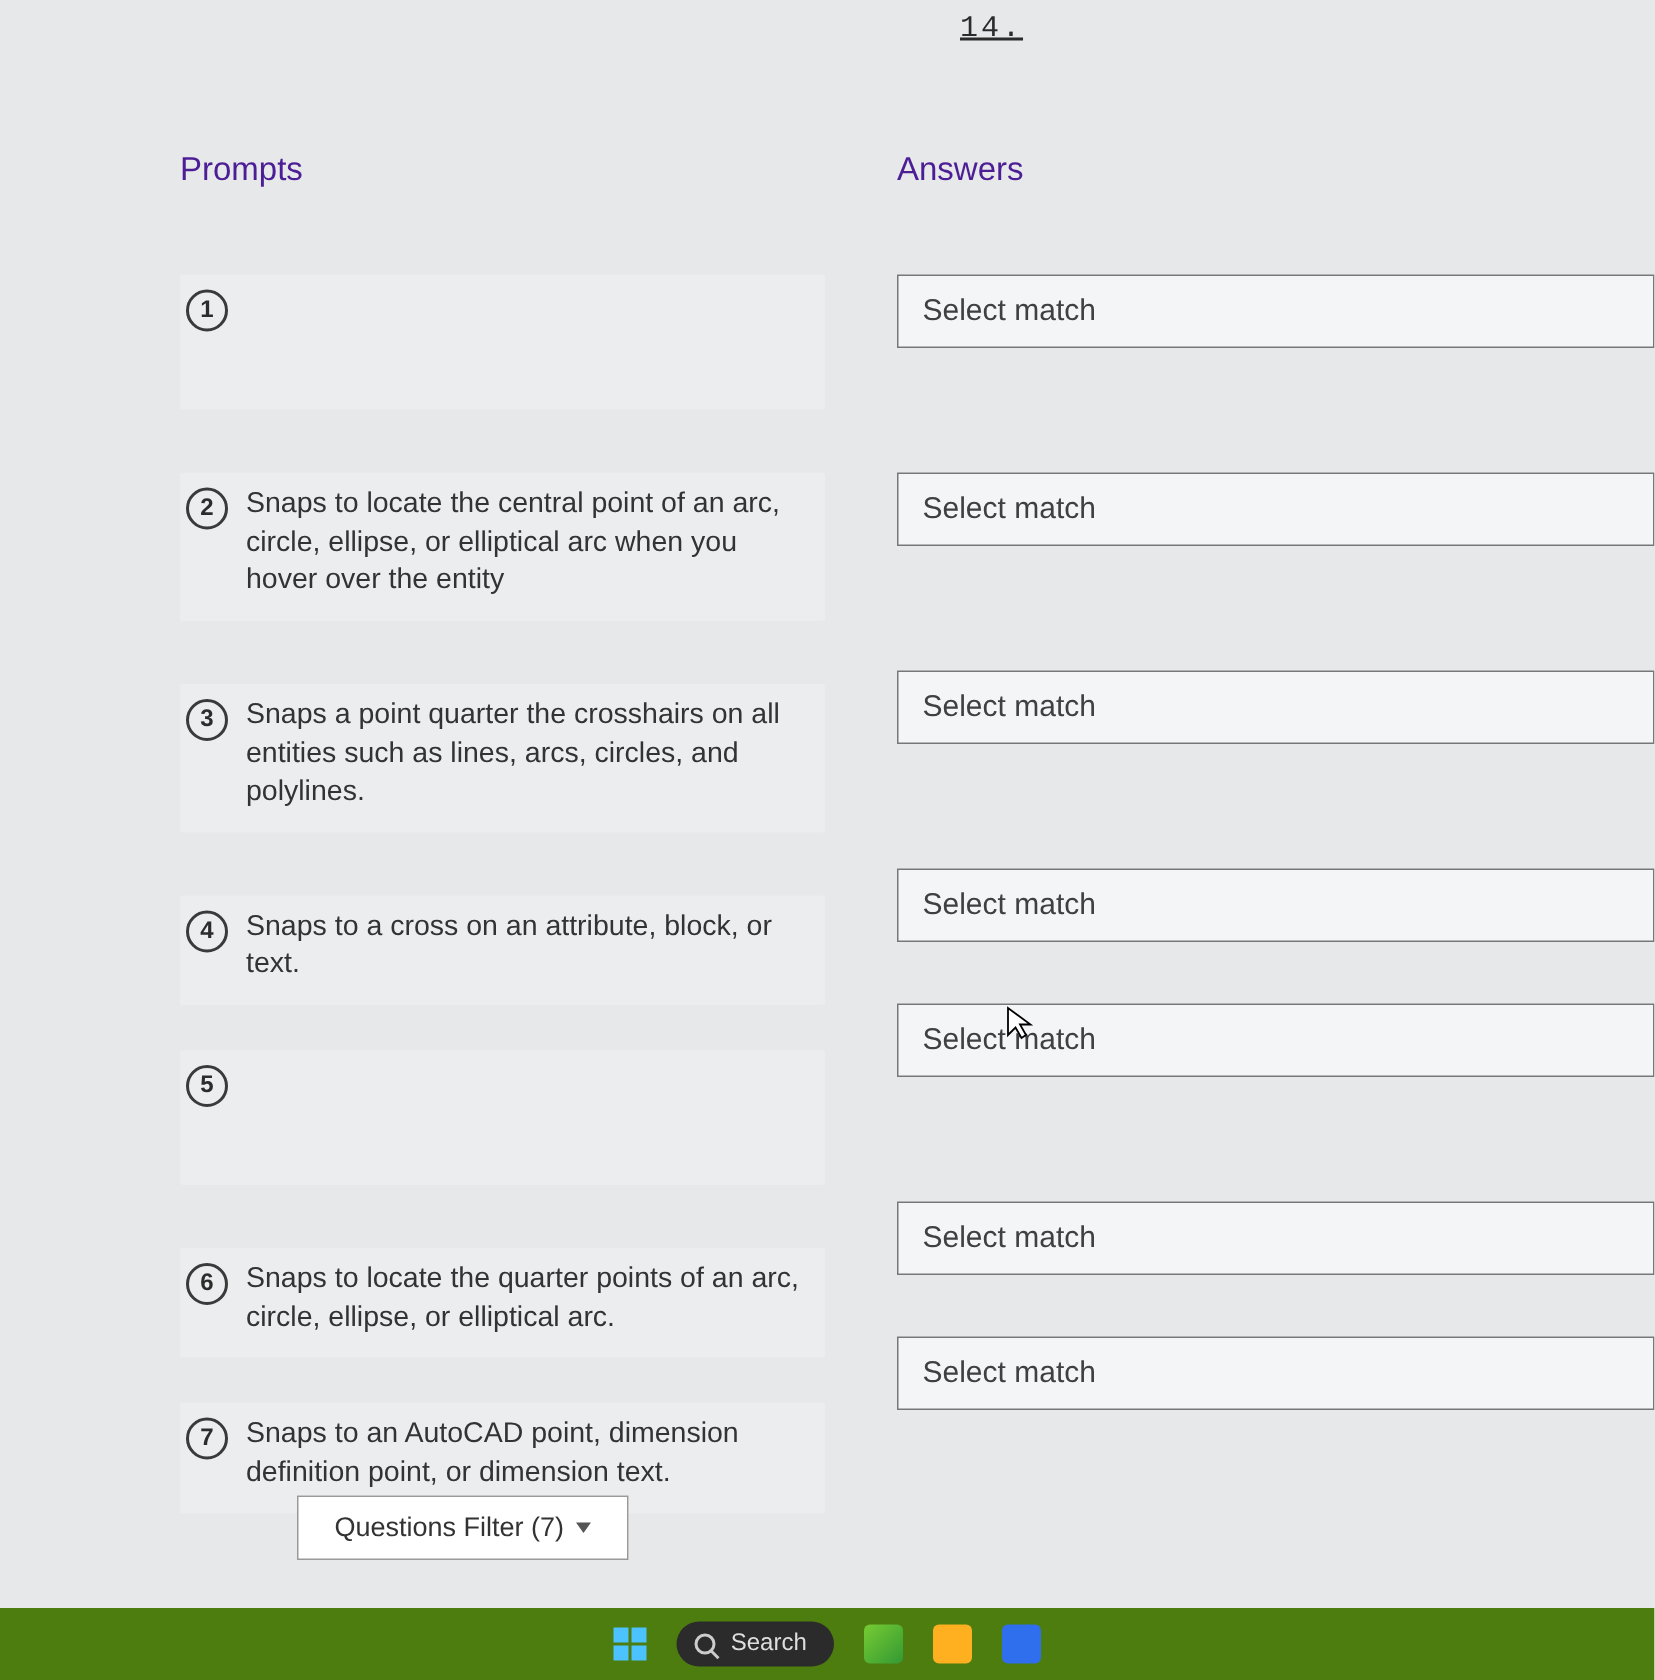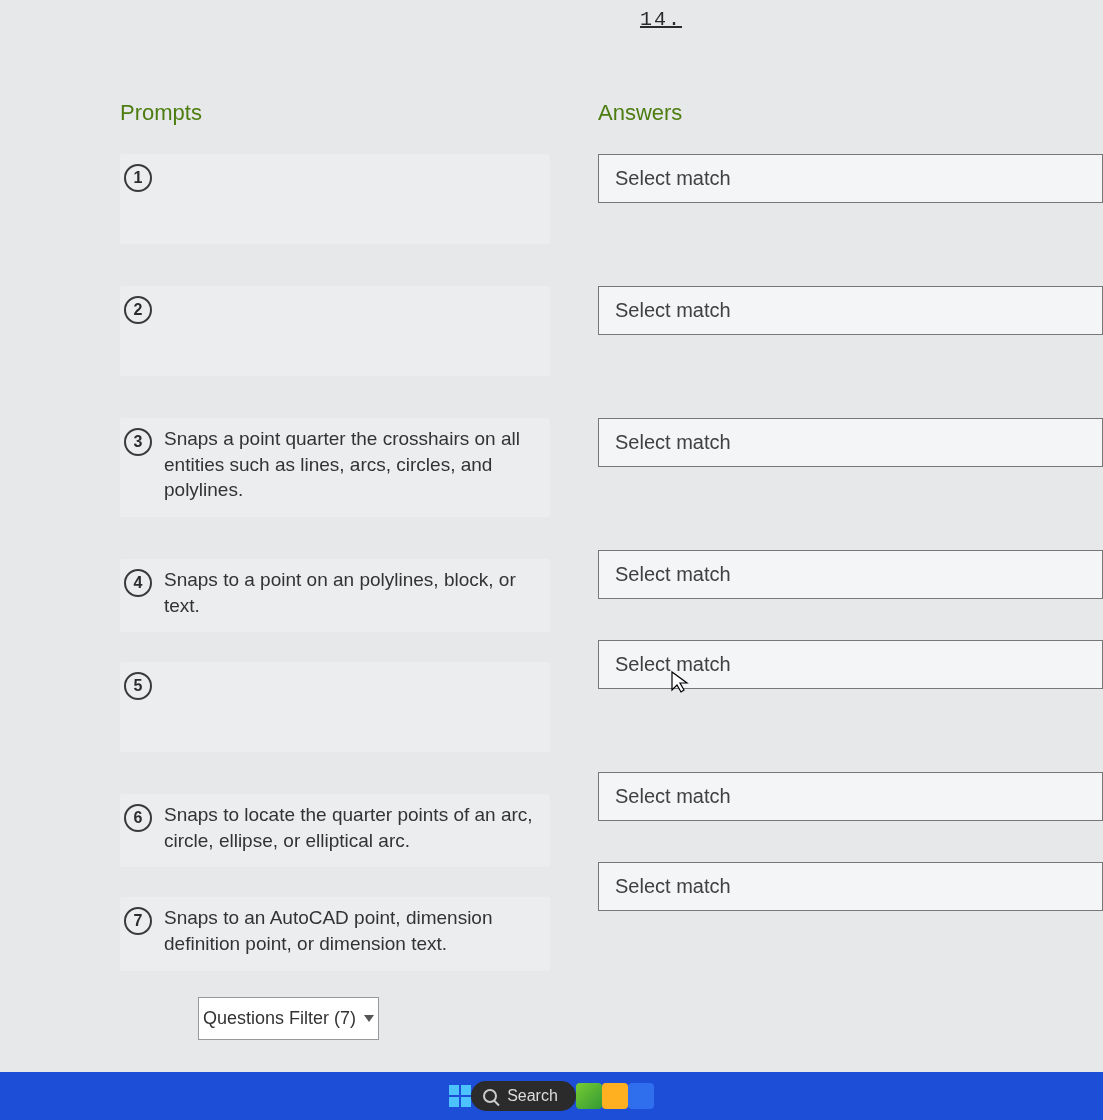--- a/index.html
+++ b/index.html
@@ -1,33 +1,33 @@
 <!DOCTYPE html>
 <html><head>
 <meta charset="utf-8">
 <style>
   * { box-sizing: border-box; margin: 0; padding: 0; }
   html, body { width: 1103px; height: 1120px; font-family: "Segoe UI", Arial, sans-serif; background: #e6e8ea; overflow: hidden; }
   .page { position: relative; width: 100%; height: 100%; padding: 0 0 0 0; }
   .top-label { position: absolute; top: 8px; left: 640px; font-size: 20px; color: #2b2b2b; text-decoration: underline; letter-spacing: 2px; font-family: Liberation Mono, monospace; }
   .content { display: flex; padding: 100px 0 0 120px; gap: 48px; }
-  .col-header { font-size: 22px; color: #4d7c0f; margin-bottom: 28px; font-weight: 500; }
+  .col-header { font-size: 22px; color: #4c1d95; margin-bottom: 57px; font-weight: 500; }
   .prompts-col { width: 430px; }
   .answers-col { flex: 1; }
   .prompt-row { display: flex; align-items: flex-start; gap: 12px; background: rgba(235,237,239,0.9); border-radius: 2px; padding: 8px 10px 14px 4px; margin-bottom: 42px; min-height: 90px; }
   .prompt-row.short { min-height: 60px; margin-bottom: 30px; }
   .num-badge { flex: 0 0 auto; width: 28px; height: 28px; border: 2px solid #3a3a3a; border-radius: 50%; display: flex; align-items: center; justify-content: center; font-size: 16px; font-weight: 600; color: #2c2c2c; margin-top: 2px; }
   .prompt-text { font-size: 19px; line-height: 1.35; color: #333; }
   .answer-slot { margin-bottom: 42px; min-height: 90px; }
   .answer-slot.short { min-height: 60px; margin-bottom: 30px; }
   .select-box { width: 100%; border: 1px solid #777; background: #f4f5f7; padding: 12px 16px; font-size: 20px; color: #404040; cursor: pointer; }
   .filter-bar { position: absolute; left: 198px; bottom: 80px; }
-  .filter-btn { background: #fff; border: 1px solid #999; padding: 10px 4px; font-size: 18px; color: #333; cursor: pointer; display: inline-flex; align-items: center; gap: 8px; }
+  .filter-btn { background: #fff; border: 1px solid #999; padding: 10px 24px; font-size: 18px; color: #333; cursor: pointer; display: inline-flex; align-items: center; gap: 8px; }
   .caret { display:inline-block; width:0; height:0; border-left:5px solid transparent; border-right:5px solid transparent; border-top:7px solid #555; }
-  .taskbar { position: absolute; bottom: 0; left: 0; right: 0; height: 48px; background: #1d4ed8; display: flex; align-items: center; justify-content: center; gap: 0; }
+  .taskbar { position: absolute; bottom: 0; left: 0; right: 0; height: 48px; background: #4d7c0f; display: flex; align-items: center; justify-content: center; gap: 20px; }
   .start-icon { width: 22px; height: 22px; display: grid; grid-template-columns: 1fr 1fr; grid-template-rows: 1fr 1fr; gap: 2px; }
   .start-icon span:nth-child(1){background:#4cc2ff;} .start-icon span:nth-child(2){background:#4cc2ff;} .start-icon span:nth-child(3){background:#4cc2ff;} .start-icon span:nth-child(4){background:#4cc2ff;}
   .search-pill { background: #2b2b2b; border-radius: 20px; padding: 6px 18px 6px 12px; display: flex; align-items: center; gap: 10px; color: #ddd; font-size: 16px; }
   .mag { width:14px; height:14px; border:2px solid #ccc; border-radius:50%; position:relative; }
   .mag::after { content:""; position:absolute; width:7px; height:2px; background:#ccc; transform:rotate(45deg); bottom:-3px; right:-5px; }
   .cursor { position:absolute; top: 670px; left: 670px; font-size: 22px; color:#000; pointer-events:none; }
   .tb-icon { width: 26px; height: 26px; border-radius: 4px; }
 </style>
 </head>
 <body>
@@ -37,28 +37,29 @@
 
   <div class="content">
     <div class="prompts-col">
       <div class="col-header">Prompts</div>
 
       <div class="prompt-row">
         <div class="num-badge">1</div>
       </div>
       <div class="prompt-row">
         <div class="num-badge">2</div>
+        <div class="prompt-text">Snaps to locate the central point of an arc, circle, ellipse, or elliptical arc when you hover over the entity</div>
       </div>
       <div class="prompt-row">
         <div class="num-badge">3</div>
         <div class="prompt-text">Snaps a point quarter the crosshairs on all entities such as lines, arcs, circles, and polylines.</div>
       </div>
       <div class="prompt-row short">
         <div class="num-badge">4</div>
-        <div class="prompt-text">Snaps to a point on an polylines, block, or text.</div>
+        <div class="prompt-text">Snaps to a cross on an attribute, block, or text.</div>
       </div>
       <div class="prompt-row">
         <div class="num-badge">5</div>
       </div>
       <div class="prompt-row short">
         <div class="num-badge">6</div>
         <div class="prompt-text">Snaps to locate the quarter points of an arc, circle, ellipse, or elliptical arc.</div>
       </div>
       <div class="prompt-row short" style="margin-bottom:6px;">
         <div class="num-badge">7</div>

